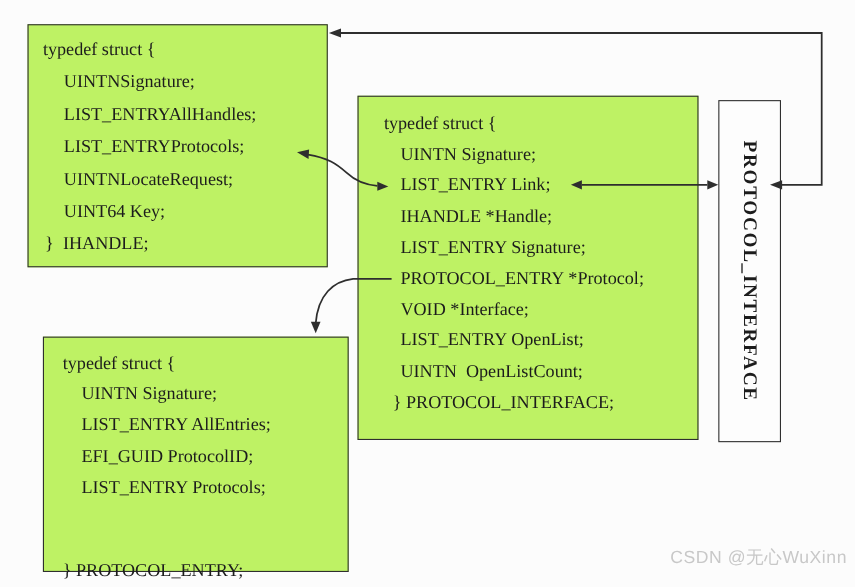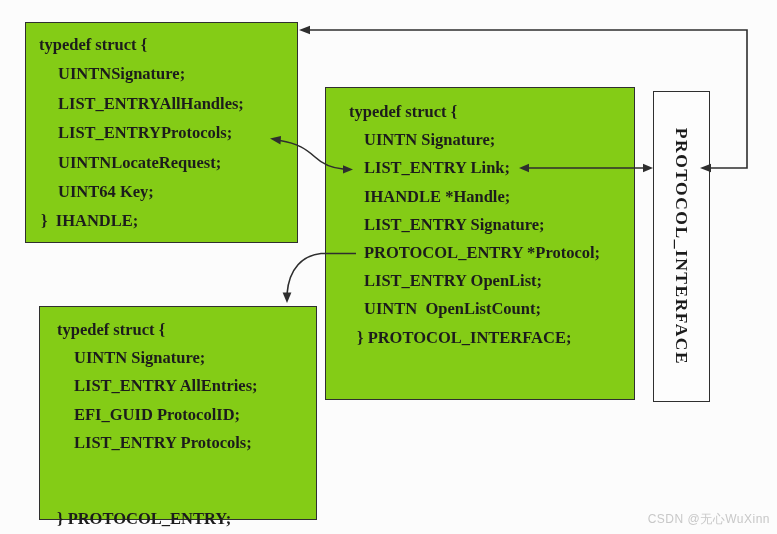--- a/index.html
+++ b/index.html
@@ -8,25 +8,25 @@
     overflow: hidden;
     font-family: "Liberation Serif", "DejaVu Serif", serif;
   }
   #stage {
     position: relative;
     width: 777px; height: 534px;
     background: #fcfcfc;
   }
   .struct-box {
     position: absolute;
-    background: #84cc16;
+    background: #bef264;
     border: 1.6px solid #2f2f2f;
     box-sizing: border-box;
     color: #1c1c1c;
-    font-weight: 700;
+    font-weight: 400;
   }
   .code-line { white-space: pre; }
 
   
   #box-ihandle { left: 25px; top: 22px; width: 273px; height: 221px;
                  padding: 7px 0 0 13px; font-size: 16.5px; }
   #box-ihandle .code-line { line-height: 29.4px; }
   #box-ihandle .lf { margin-left: 19px; }
   #box-ihandle .lc { margin-left: 2px; }
 
@@ -69,24 +69,23 @@
     width: 777px; height: 534px;
     pointer-events: none;
   }
   #arrow-layer path { stroke: #2e2e2e; stroke-width: 1.6; fill: none; }
   #arrow-layer polygon { fill: #2e2e2e; stroke: none; }
 
   #watermark {
     position: absolute;
     right: 7px; top: 497px;
     font-family: "Liberation Sans", sans-serif;
-    font-size: 12px;
+    font-size: 16px;
     color: #c8c8c8;
     letter-spacing: 0.5px;
-    margin-top: 14px;
   }
 </style>
 </head>
 <body>
 
 <div id="stage">
 
   <div class="struct-box" id="box-ihandle">
     <div class="code-line l0">typedef struct {</div>
     <div class="code-line lf">UINTNSignature;</div>
@@ -97,20 +96,21 @@
     <div class="code-line lc">}  IHANDLE;</div>
   </div>
 
   <div class="struct-box" id="box-pif">
     <div class="code-line l0">typedef struct {</div>
     <div class="code-line lf">UINTN Signature;</div>
     <div class="code-line lf">LIST_ENTRY Link;</div>
     <div class="code-line lf">IHANDLE *Handle;</div>
     <div class="code-line lf">LIST_ENTRY Signature;</div>
     <div class="code-line lf">PROTOCOL_ENTRY *Protocol;</div>
+    <div class="code-line lf">VOID *Interface;</div>
     <div class="code-line lf">LIST_ENTRY OpenList;</div>
     <div class="code-line lf">UINTN  OpenListCount;</div>
     <div class="code-line lc">} PROTOCOL_INTERFACE;</div>
   </div>
 
   <div class="struct-box" id="box-pe">
     <div class="code-line l0">typedef struct {</div>
     <div class="code-line lf">UINTN Signature;</div>
     <div class="code-line lf">LIST_ENTRY AllEntries;</div>
     <div class="code-line lf">EFI_GUID ProtocolID;</div>

